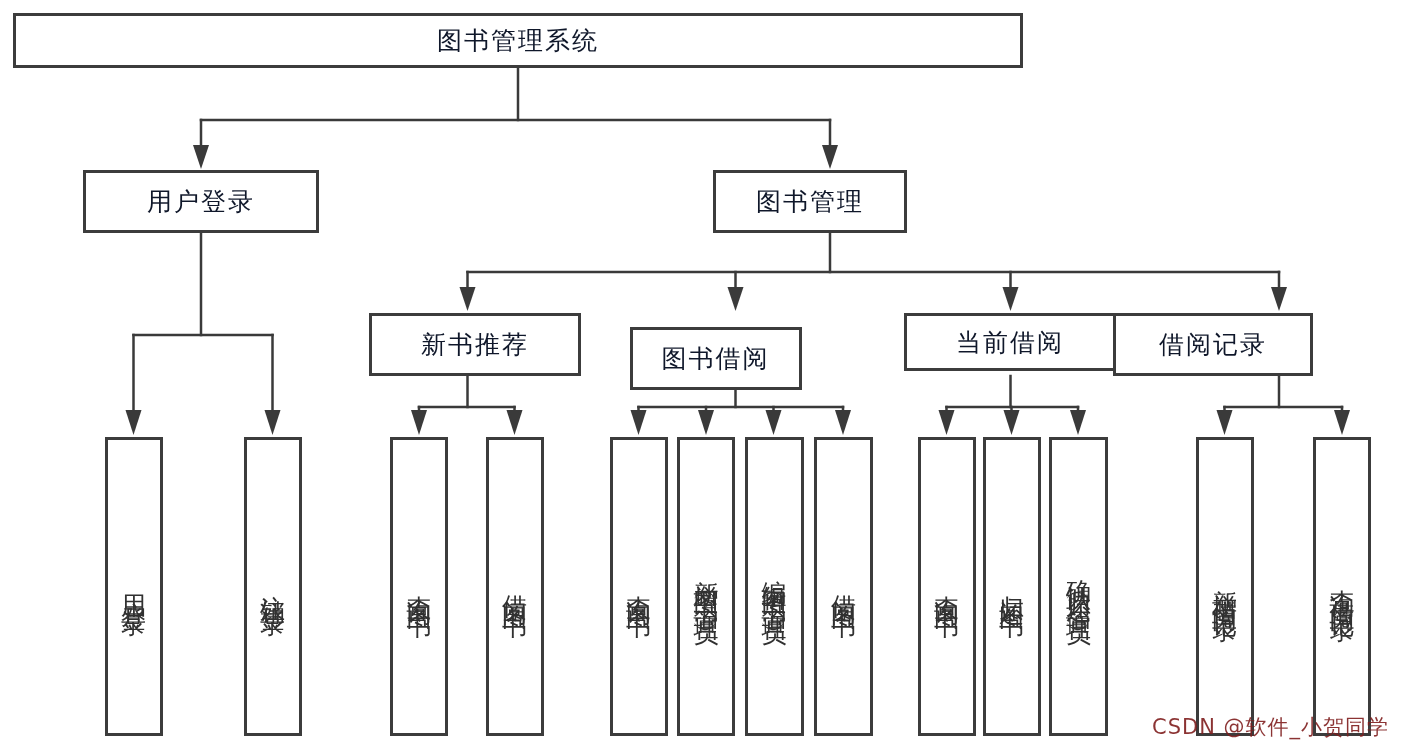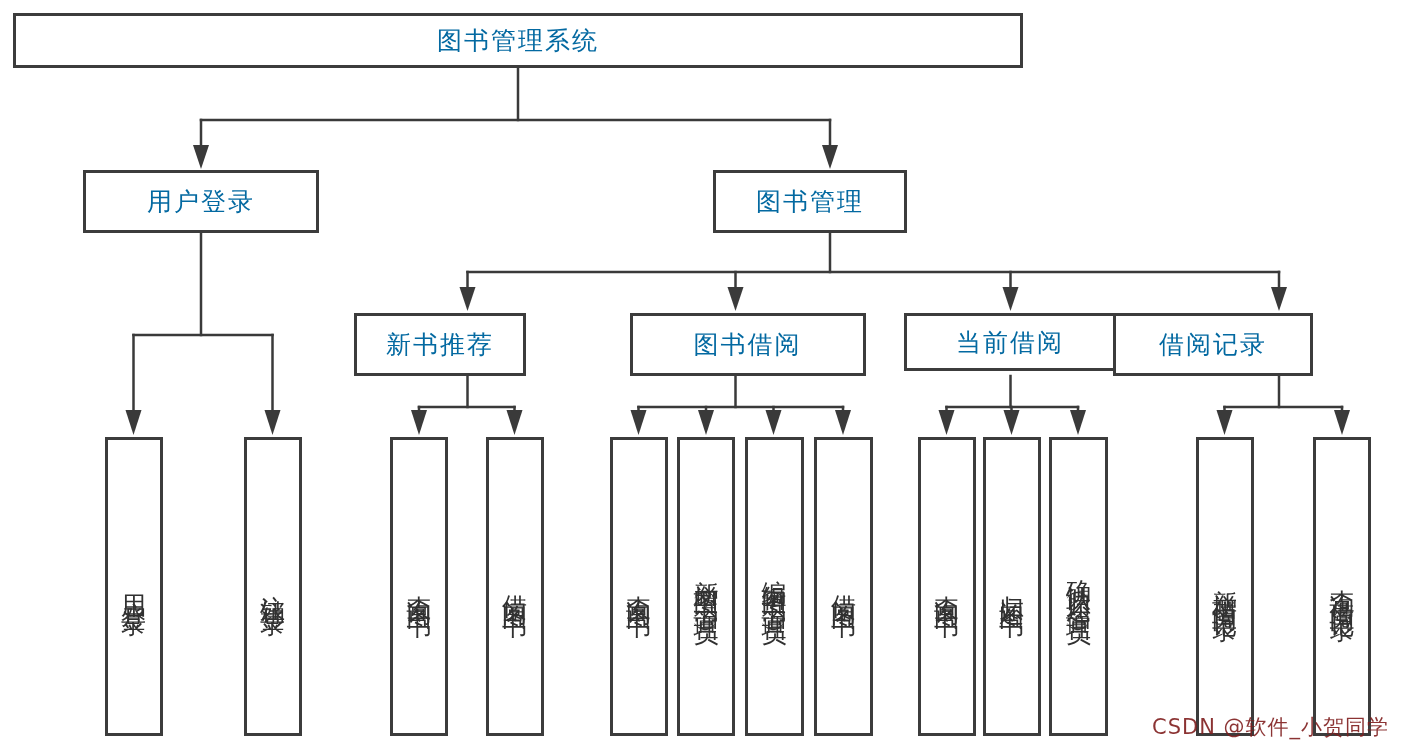--- a/index.html
+++ b/index.html
@@ -16,21 +16,21 @@
     box-sizing:border-box;
     background:#ffffff;
     border:3px solid #3c3c3c;
     display:flex; align-items:center; justify-content:center;
     color:#313131;
   }
   .node span {
     font-size:25px;
     letter-spacing:2px;
     white-space:nowrap;
-    color:#0369a1;
+    color:#0f172a;
   }
   .leaf span {
     writing-mode:vertical-rl;
     text-orientation:mixed;
     font-size:25px;
     letter-spacing:6px;
     line-height:1;
     color:#313131;
   }
   .watermark {
@@ -128,24 +128,24 @@
     <span>图书管理系统</span>
   </div>
 
   <div class="node" style="left:83px;top:170px;width:236px;height:63px">
     <span>用户登录</span>
   </div>
   <div class="node" style="left:713px;top:170px;width:194px;height:63px">
     <span>图书管理</span>
   </div>
 
-  <div class="node" style="left:354px;top:313px;width:172px;height:63px">
+  <div class="node" style="left:369px;top:313px;width:212px;height:63px">
     <span>新书推荐</span>
   </div>
-  <div class="node" style="left:629.5px;top:313px;width:236px;height:63px">
+  <div class="node" style="left:629.5px;top:327px;width:172px;height:63px">
     <span>图书借阅</span>
   </div>
   <div class="node" style="left:904px;top:313px;width:212px;height:58px">
     <span>当前借阅</span>
   </div>
   <div class="node" style="left:1113px;top:313px;width:200px;height:63px">
     <span>借阅记录</span>
   </div>
 
   <div class="leaf" style="left:104.5px;top:437px;width:58px;height:299px">

